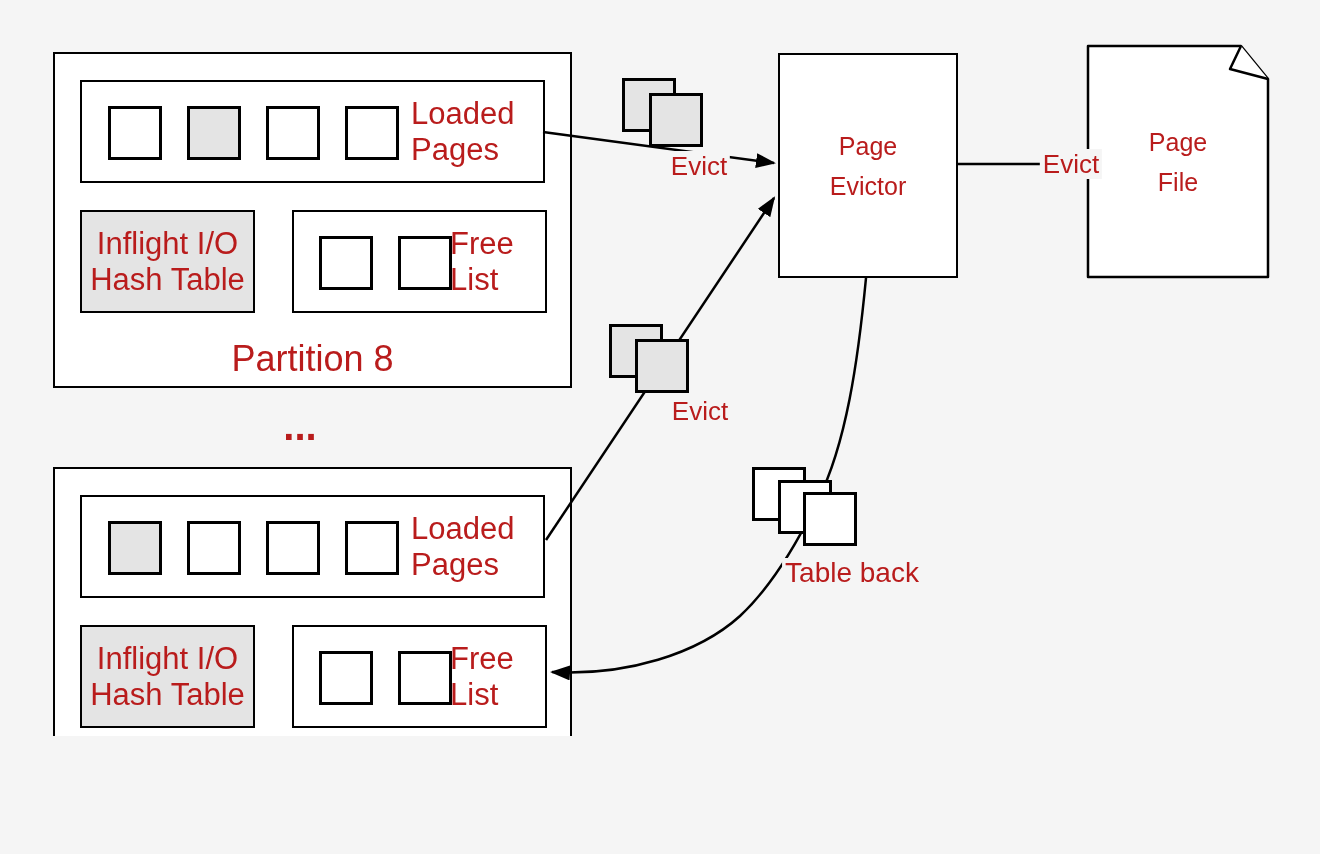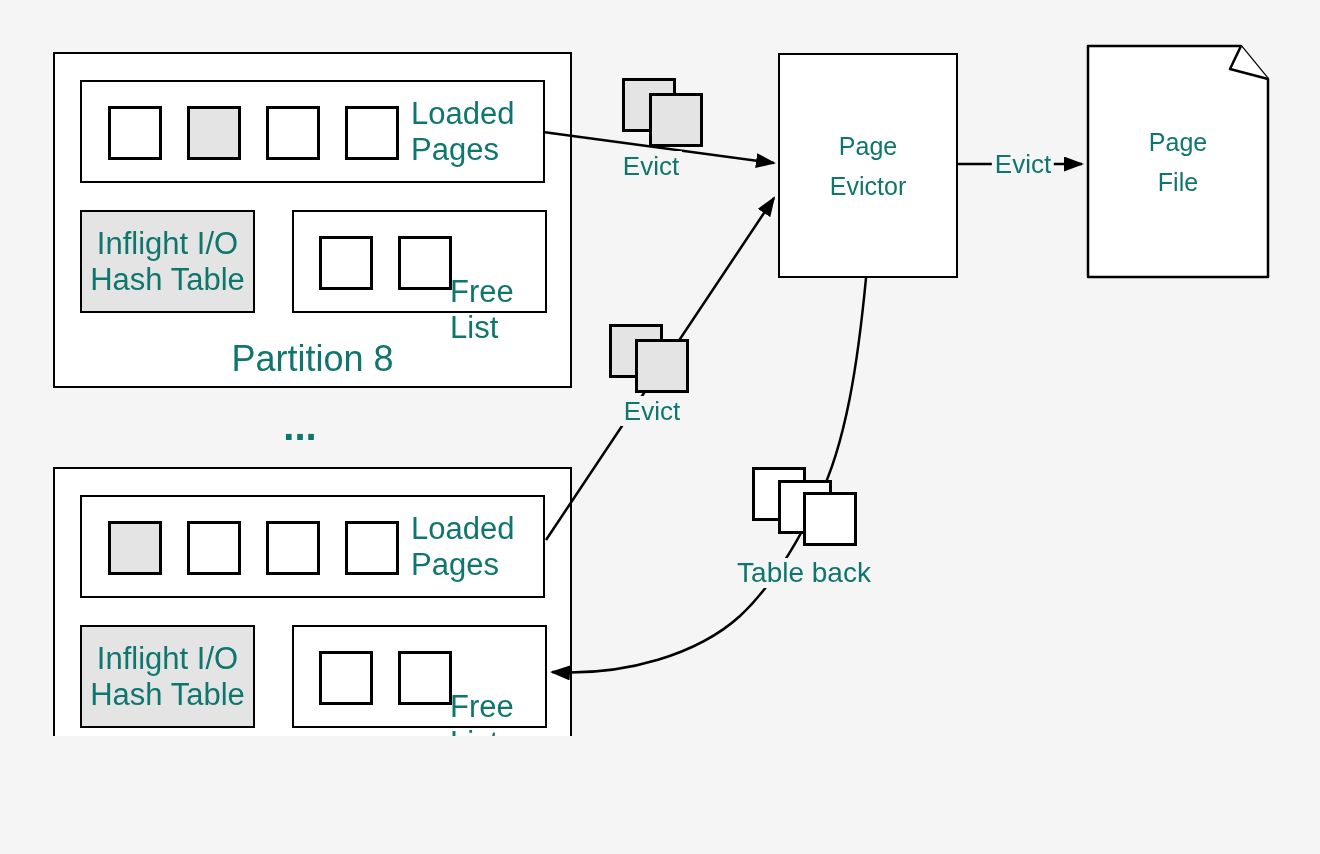--- a/index.html
+++ b/index.html
@@ -1,36 +1,36 @@
 <!DOCTYPE html>
 <html><head>
 <meta charset="utf-8">
 <style>
   html,body{margin:0;padding:0;background:#f5f5f5;}
   .canvas{
     position:relative;width:1320px;height:736px;background:#f5f5f5;
-    font-family:"Liberation Sans",sans-serif;color:#0f766e;overflow:hidden;
+    font-family:"Liberation Sans",sans-serif;color:#b91c1c;overflow:hidden;
   }
   .box{position:absolute;background:#fff;border:2.5px solid #000;box-sizing:border-box;z-index:1;}
   .box.shaded{background:#e4e4e4;}
   .slot{position:absolute;width:54px;height:54px;border:3px solid #000;background:#fff;box-sizing:border-box;}
   .slot[data-variant="shaded"]{background:#e4e4e4;}
   .icon-square{position:absolute;width:54px;height:54px;border:3px solid #000;background:#fff;box-sizing:border-box;z-index:3;}
   .icon-square.shaded{background:#e4e4e4;}
   .overlay{position:absolute;left:0;top:0;z-index:2;pointer-events:none;}
   .flexc{display:flex;align-items:center;justify-content:center;text-align:center;}
   .lbl{white-space:pre-line;}
   .inner-lbl{font-size:31px;line-height:36px;}
   .loaded-lbl{position:absolute;left:329px;top:50%;transform:translateY(-50%);text-align:left;}
-  .free-lbl{position:absolute;left:156px;top:50%;transform:translateY(-50%);text-align:left;margin-top:48px;}
+  .free-lbl{position:absolute;left:156px;top:50%;transform:translateY(-50%);text-align:left;}
   .partition-lbl{position:absolute;left:0;right:0;bottom:6px;text-align:center;font-size:36px;line-height:42px;}
   .big-lbl{font-size:25px;line-height:40px;}
   .float-lbl{
     position:absolute;transform:translate(-50%,-50%);z-index:4;
-    background:#f5f5f5;padding:0 3px;font-size:26px;line-height:30px;white-space:nowrap;
+    background:#f5f5f5;padding:0 3px;font-size:26px;line-height:30px;white-space:nowrap;margin-left:48px;
   }
   .pagefile-lbl{position:absolute;left:1088px;top:46px;width:180px;height:231px;z-index:4;}
   .ellipsis{position:absolute;left:250px;top:404px;width:100px;text-align:center;
     font-size:40px;font-weight:bold;line-height:44px;z-index:1;}
   .title{
     position:absolute;left:960px;top:694px;width:315px;text-align:center;
     font-size:40px;font-weight:bold;line-height:50px;z-index:1;white-space:pre-line;
   }
 </style>
 </head>

